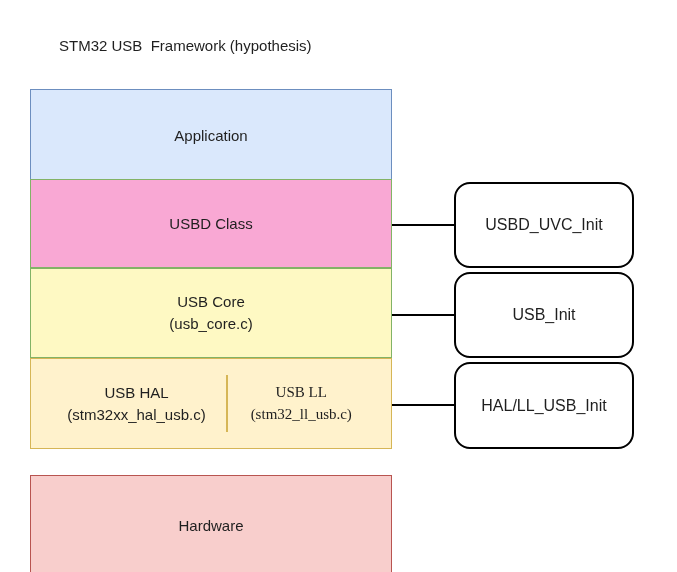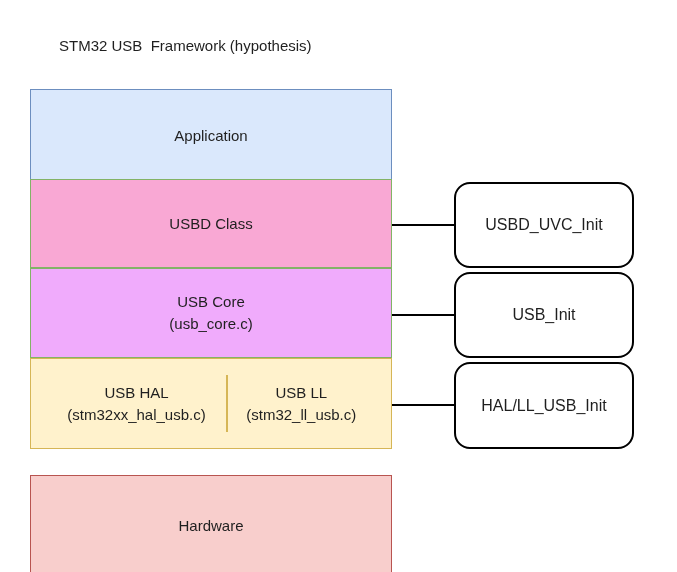--- a/index.html
+++ b/index.html
@@ -27,33 +27,33 @@
     display: flex;
     flex-direction: column;
     align-items: center;
     justify-content: center;
     text-align: center;
     font-size: 15px;
     line-height: 1.45;
   }
   .layer-app      { top: 89px;  height: 93px; background: #dae8fc; border: 1.5px solid #6c8ebf; }
   .layer-class    { top: 179px; height: 89px; background: #f9a8d4; border: 1.5px solid #82b366; }
-  .layer-core     { top: 268px; height: 90px; background: #f0abfc; border: 1.5px solid #82b366; }
+  .layer-core     { top: 268px; height: 90px; background: #fef9c3; border: 1.5px solid #82b366; }
   .layer-halll    { top: 358px; height: 91px; background: #fff2cc; border: 1.5px solid #d6b656;
                     flex-direction: row; align-items: stretch; padding: 16px; }
   .layer-hw       { top: 475px; height: 102px; background: #f8cecc; border: 1.5px solid #b85450; }
   .half-cell {
     display: flex;
     flex-direction: column;
     align-items: center;
     justify-content: center;
     text-align: center;
   }
   .half-left  { flex: 0 0 179px; }
-  .half-right { flex: 1 1 auto; }
+  .half-right { flex: 1 1 auto; font-family: Liberation Serif, serif; }
   .half-divider { flex: 0 0 1.5px; background: #d6b656; }
   .connector {
     position: absolute;
     left: 392px;
     width: 74px;
     height: 2px;
     background: #000000;
   }
   .conn-1 { top: 224px; }
   .conn-2 { top: 314px; }

